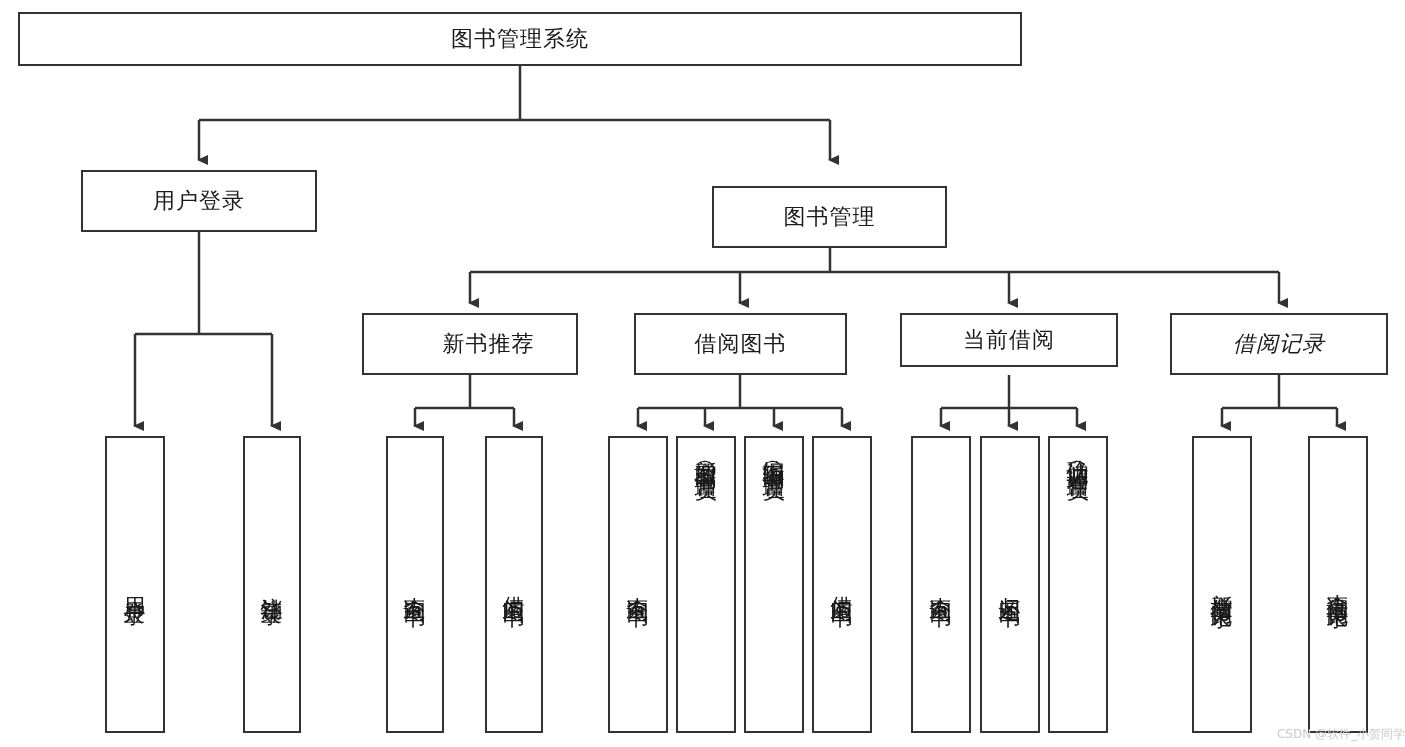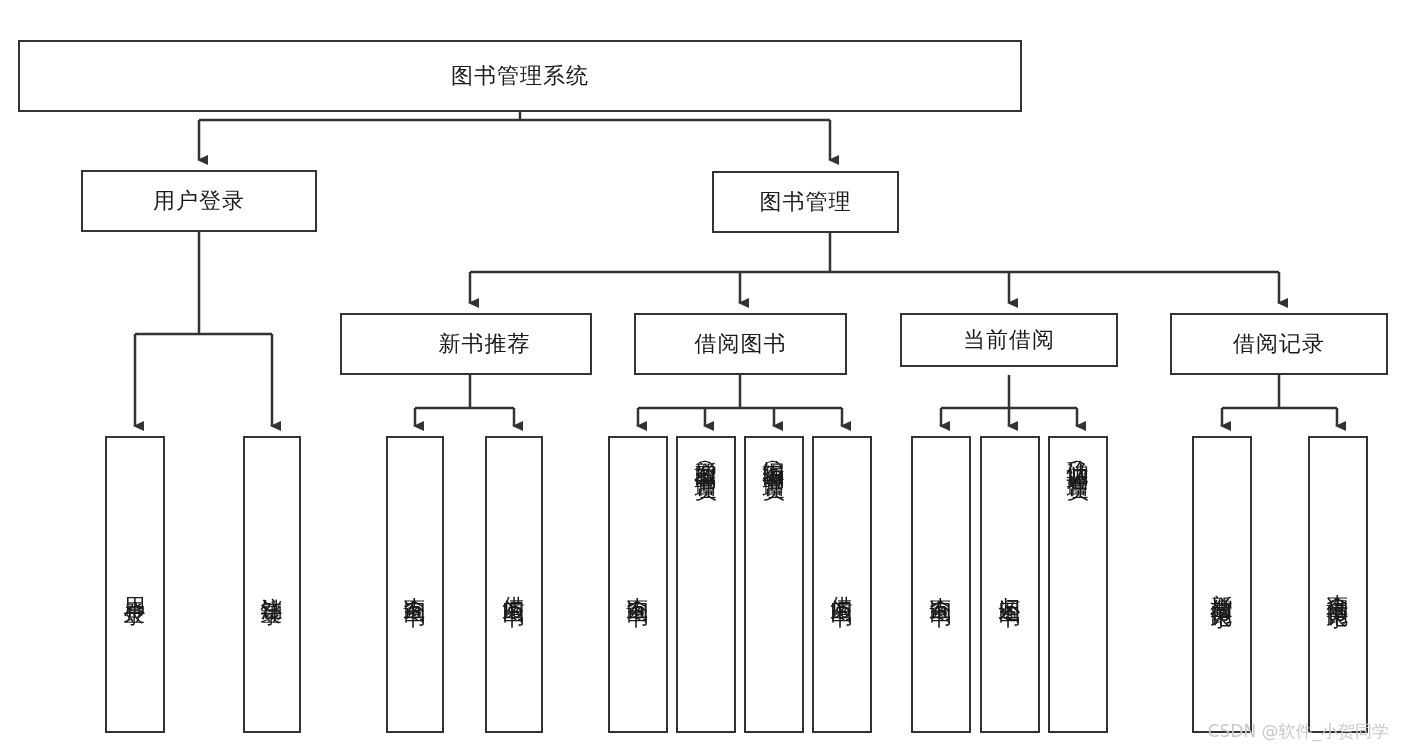--- a/index.html
+++ b/index.html
@@ -51,23 +51,23 @@
     overflow: hidden;
   }
   .node-v.pad-top {
     justify-content: flex-start;
   }
   .node-v.centered {
     justify-content: center;
   }
   .watermark {
     position: absolute;
-    right: 16px;
+    right: 0;
     bottom: 4px;
-    font-size: 17px;
+    font-size: 12px;
     color: #c9c9c9;
     z-index: 3;
     white-space: nowrap;
   }
 </style>
 </head>
 <body>
 
 <div id="canvas">
 
@@ -117,29 +117,29 @@
       <path d="M1009,408 L1009,426" marker-end="url(#arrow)"></path>
       <path d="M1077,408 L1077,426" marker-end="url(#arrow)"></path>
 
       <path d="M1279,375 L1279,408"></path>
       <path d="M1222,408 L1337,408"></path>
       <path d="M1222,408 L1222,426" marker-end="url(#arrow)"></path>
       <path d="M1337,408 L1337,426" marker-end="url(#arrow)"></path>
     </g>
   </svg>
 
-  <div class="node node-h" style="left:18px; top:12px; width:1004px; height:72px;margin-top:28px;">图书管理系统</div>
+  <div class="node node-h" style="left:18px; top:12px; width:1004px; height:54px;">图书管理系统</div>
 
   <div class="node node-h" style="left:81px; top:170px; width:236px; height:62px;">用户登录</div>
-  <div class="node node-h" style="left:712px; top:171px; width:187px; height:62px;">图书管理</div>
+  <div class="node node-h" style="left:712px; top:186px; width:235px; height:62px;">图书管理</div>
 
-  <div class="node node-h" style="left:340px; top:313px; width:252px; height:62px;padding-left:37px;">新书推荐</div>
+  <div class="node node-h" style="left:362px; top:313px; width:216px; height:62px;padding-left:37px;">新书推荐</div>
   <div class="node node-h" style="left:634px; top:313px; width:213px; height:62px;">借阅图书</div>
   <div class="node node-h" style="left:900px; top:313px; width:218px; height:54px;">当前借阅</div>
-  <div class="node node-h" style="left:1170px; top:313px; width:218px; height:62px;">借阅记录</div>
+  <div class="node node-h" style="left:1170px; top:313px; width:218px; height:62px;font-style:italic;">借阅记录</div>
 
   <div class="node node-v centered" style="left:105px; top:436px; width:60px; height:297px;">用户登录</div>
   <div class="node node-v centered" style="left:243px; top:436px; width:58px; height:297px;">注销登录</div>
 
   <div class="node node-v centered" style="left:386px; top:436px; width:58px; height:297px;">查询图书</div>
   <div class="node node-v centered" style="left:485px; top:436px; width:58px; height:297px;">借阅图书</div>
 
   <div class="node node-v centered" style="left:608px; top:436px; width:60px; height:297px;">查询图书</div>
   <div class="node node-v pad-top" style="left:676px; top:436px; width:60px; height:297px;">新增图书（管理员）</div>
   <div class="node node-v pad-top" style="left:744px; top:436px; width:60px; height:297px;">编辑图书（管理员）</div>

